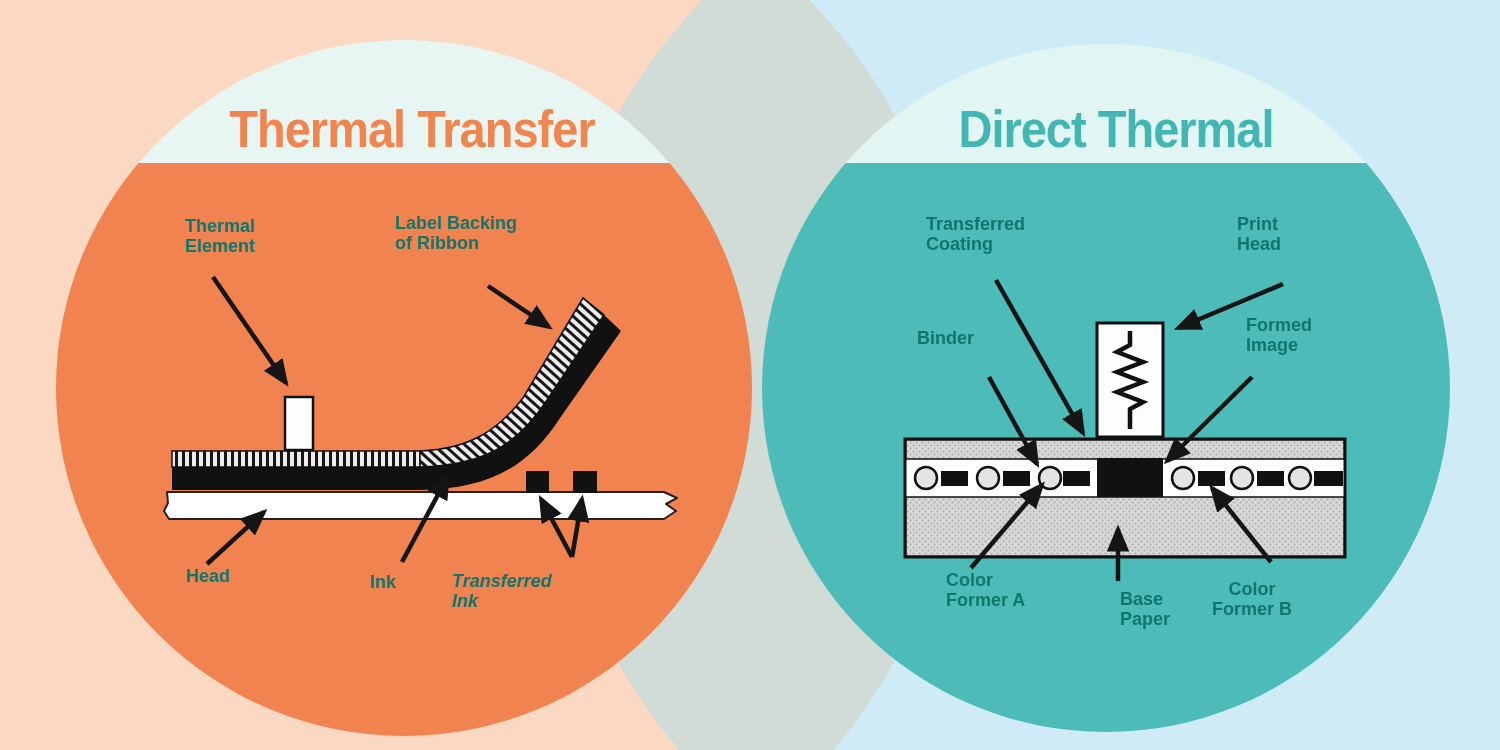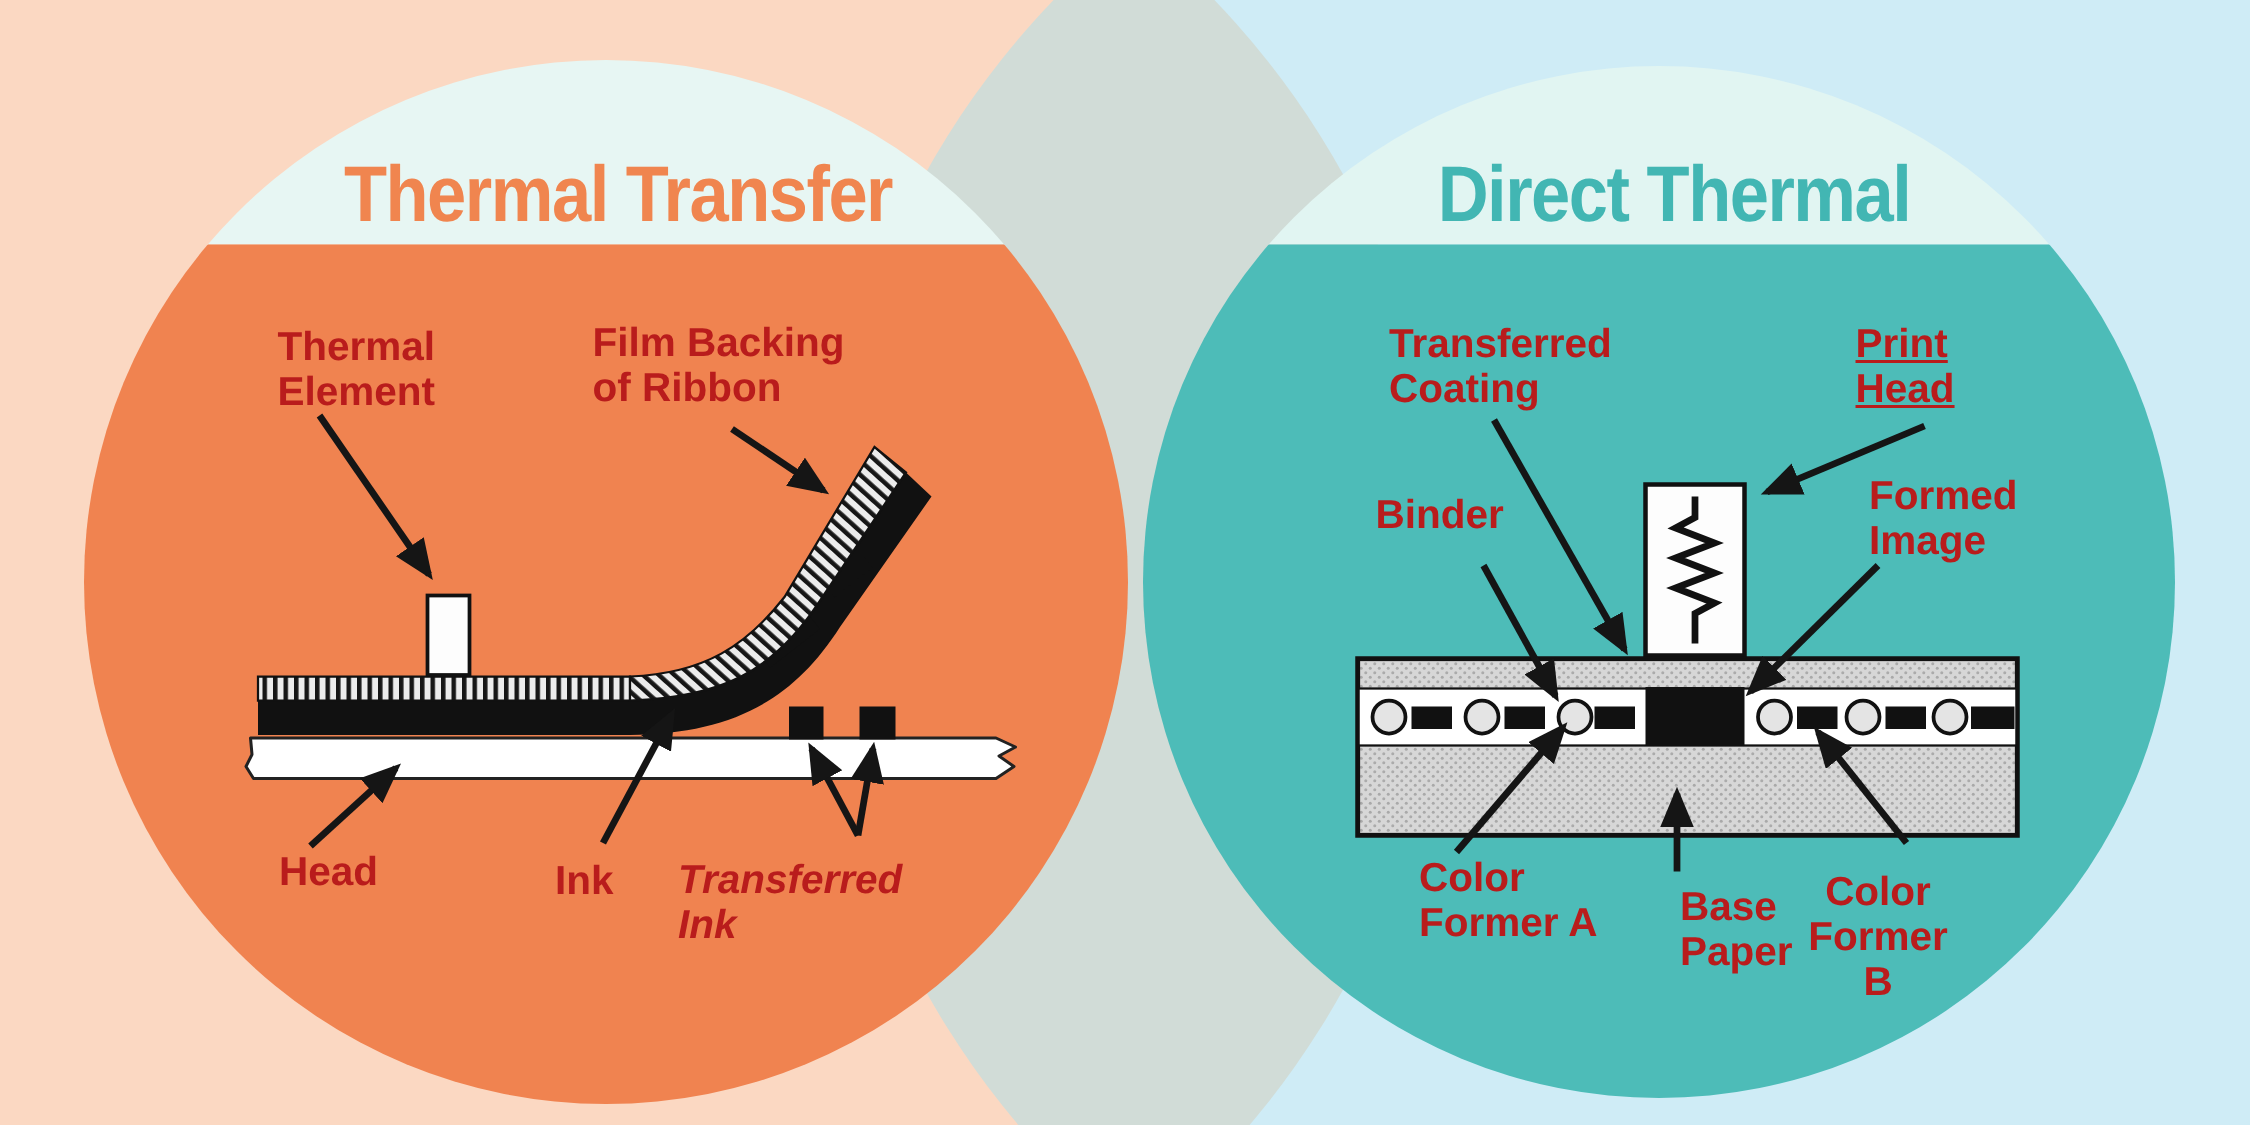--- a/index.html
+++ b/index.html
@@ -5,21 +5,21 @@
   html,body{margin:0;padding:0;}
   body{width:1500px;height:750px;position:relative;overflow:hidden;
        font-family:"Liberation Sans","DejaVu Sans",sans-serif;}
   #stage{position:absolute;inset:0;width:1500px;height:550px;}
   svg{position:absolute;left:0;top:0;}
   .ttl{position:absolute;font-weight:800;font-size:47px;letter-spacing:-1px;
        transform:scaleY(1.12);transform-origin:top center;white-space:nowrap;
        text-align:center;width:700px;}
   .ttl.left{color:var(--title_orange);left:62px;top:98px;}
   .ttl.right{color:var(--title_teal);left:766px;top:98px;}
-  .lbl{position:absolute;color:#b91c1c;font-weight:800;font-size:27px;
+  .lbl{position:absolute;color:#0f766e;font-weight:800;font-size:18px;
        line-height:1.12;white-space:pre-line;}
   .center{text-align:center;}
 </style>
 </head>
 <body>
 
 <div id="stage">
 
 <svg width="1500" height="750" viewBox="0 0 1500 750">
   <defs>
@@ -131,30 +131,30 @@
       <line x1="1271" y1="562" x2="1212" y2="488" marker-end="url(#ah)"></line>
     </g>
   </g>
 </svg>
 
 <div class="ttl left">Thermal Transfer</div>
 <div class="ttl right">Direct Thermal</div>
 
 <div class="lbl" style="left:185px;top:216px;">Thermal
 Element</div>
-<div class="lbl" style="left:395px;top:213px;">Film Backing
+<div class="lbl" style="left:395px;top:213px;">Label Backing
 of Ribbon</div>
 <div class="lbl" style="left:186px;top:566px;">Head</div>
 <div class="lbl" style="left:370px;top:572px;">Ink</div>
 <div class="lbl" style="left:452px;top:571px;font-style:italic;">Transferred
 Ink</div>
 
 <div class="lbl" style="left:926px;top:214px;">Transferred
 Coating</div>
-<div class="lbl" style="left:1237px;top:214px;text-decoration:underline;">Print
+<div class="lbl" style="left:1237px;top:214px;">Print
 Head</div>
 <div class="lbl" style="left:917px;top:328px;">Binder</div>
 <div class="lbl" style="left:1246px;top:315px;">Formed
 Image</div>
 <div class="lbl" style="left:946px;top:570px;">Color
 Former A</div>
 <div class="lbl" style="left:1120px;top:589px;">Base
 Paper</div>
 <div class="lbl center" style="left:1193px;top:579px;width:118px;">Color
 Former B</div>

